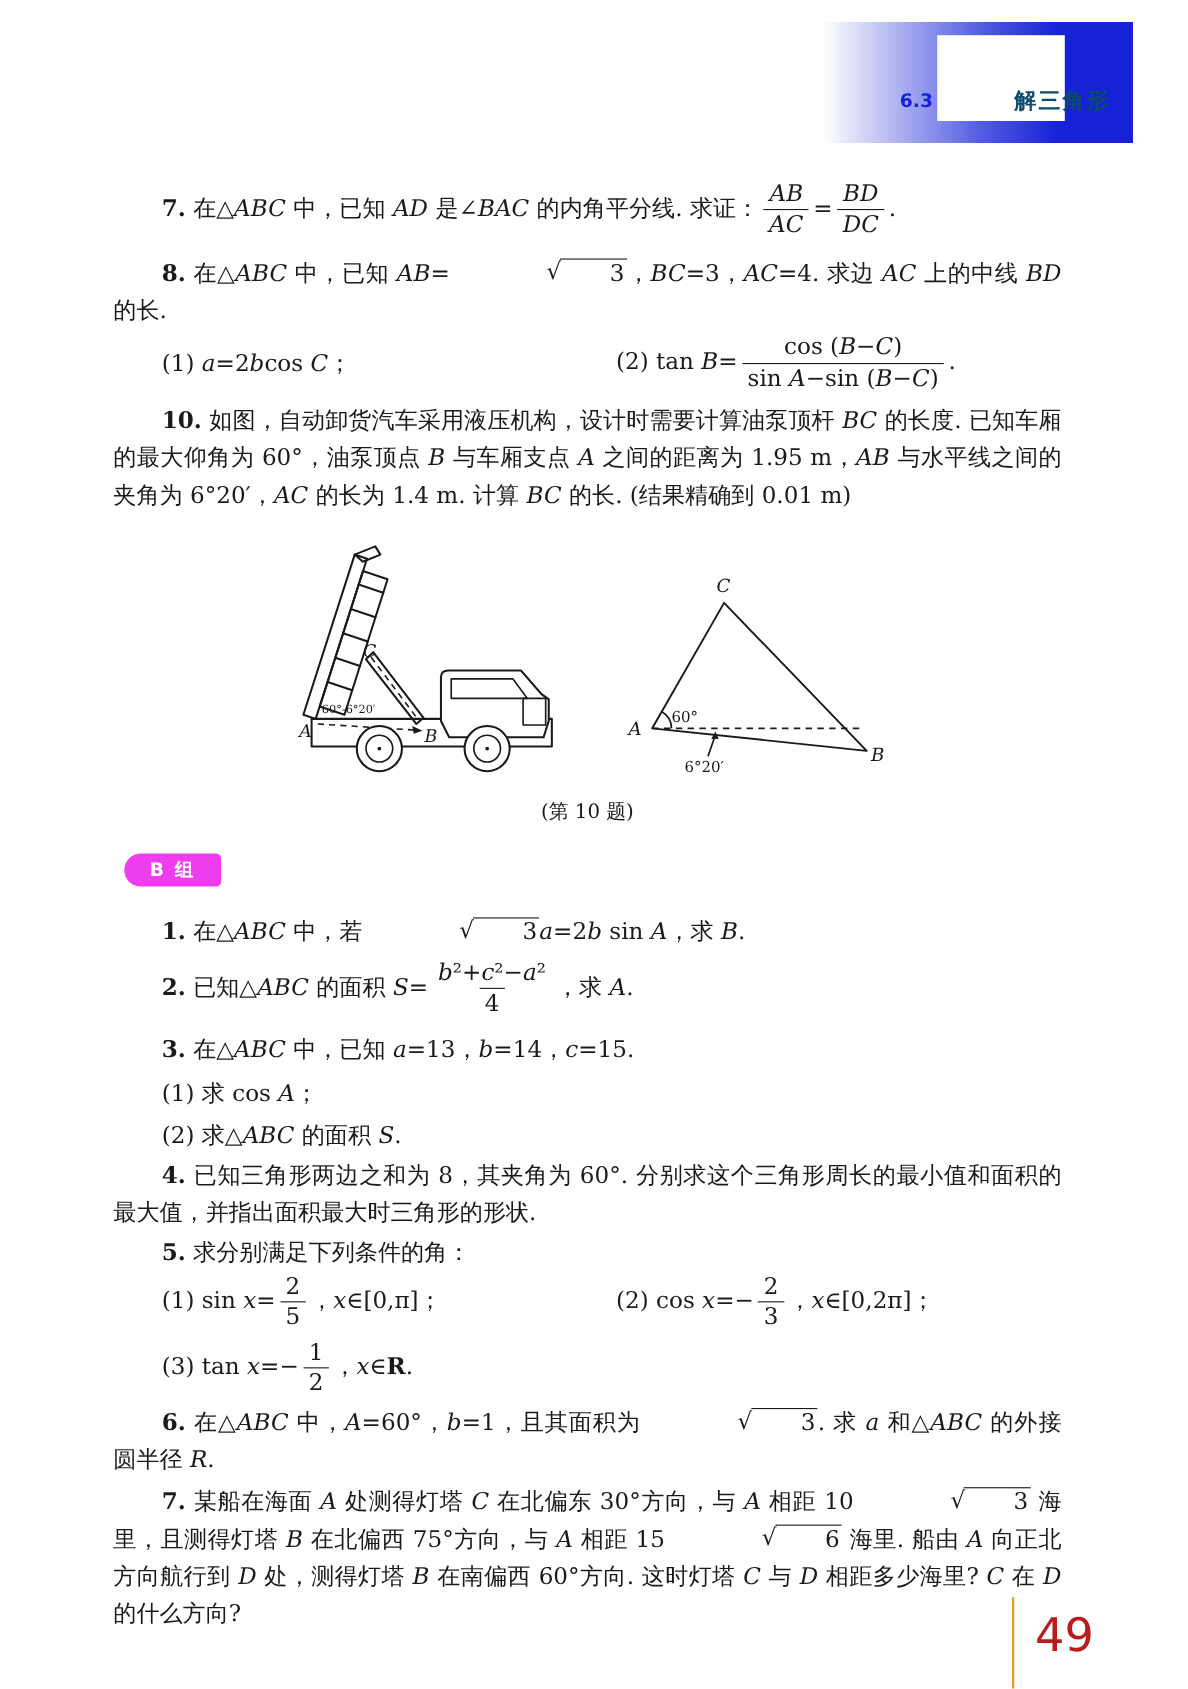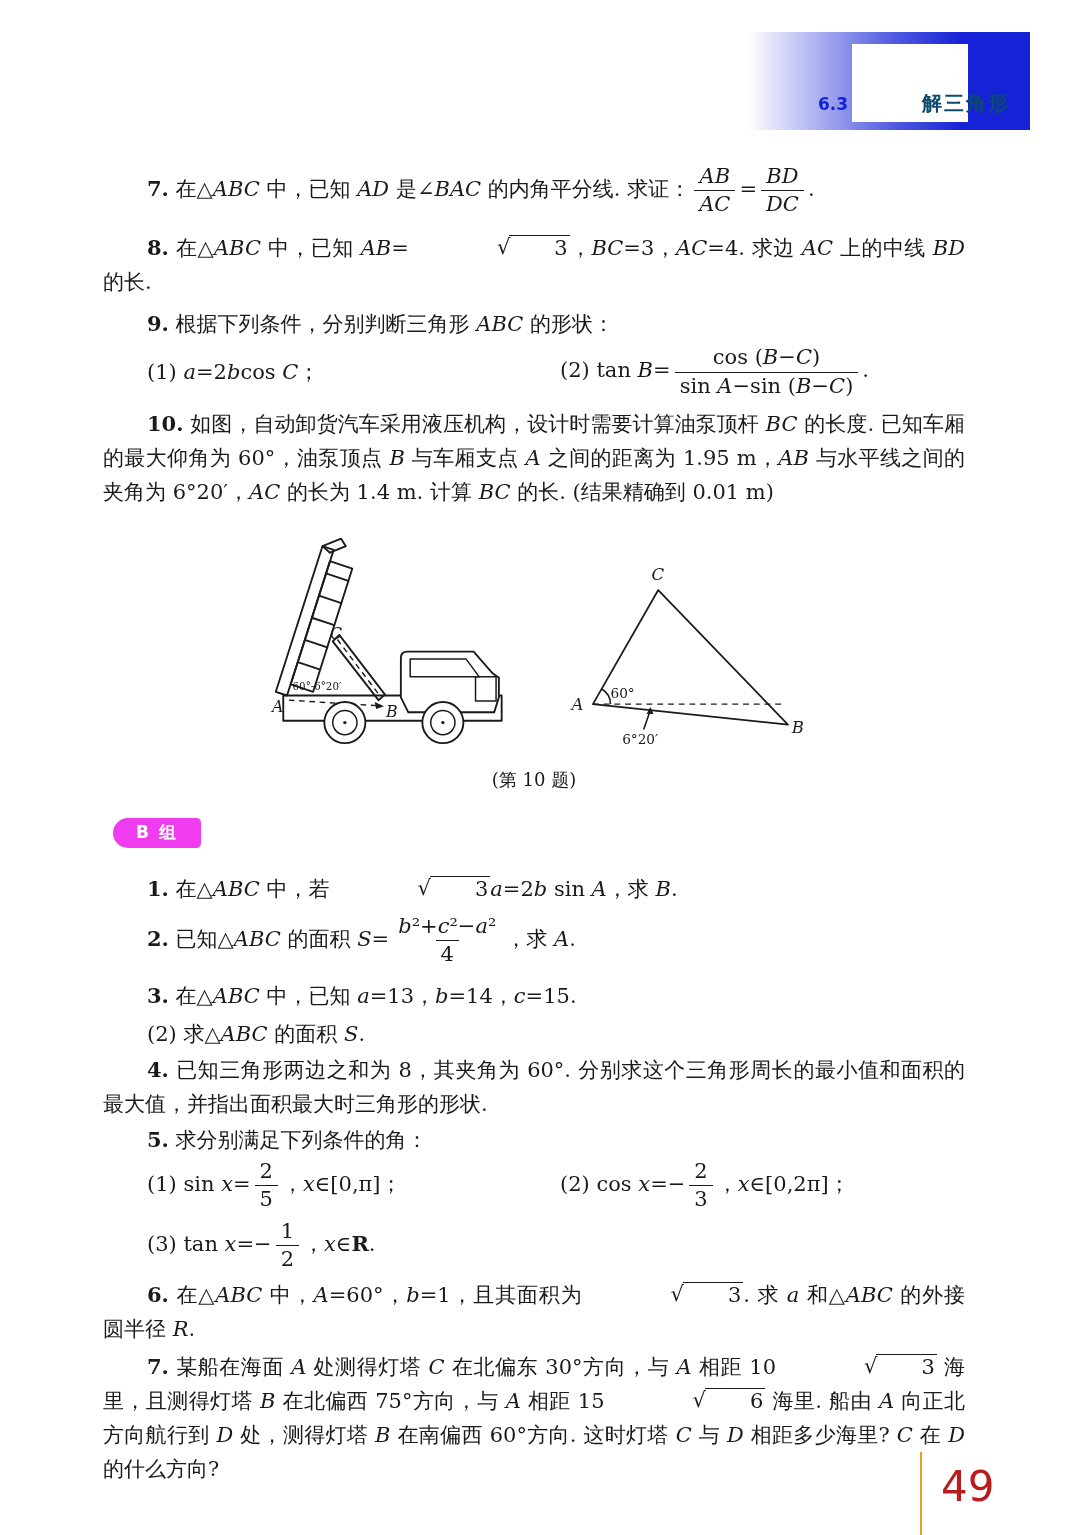--- a/index.html
+++ b/index.html
@@ -1,20 +1,20 @@
 <!DOCTYPE html>
 <html><head>
 <meta charset="utf-8">
 <style>
   html,body{margin:0;padding:0;}
   body{width:1080px;height:1535px;position:relative;background:#fff;overflow:hidden;
        font-family:"DejaVu Serif","Liberation Serif",serif;color:#1a1a1a;}
 
   
-  .header-band{position:absolute;top:32px;left:748px;width:282px;height:98px;}
+  .header-band{position:absolute;top:20px;left:748px;width:282px;height:110px;}
   .band-bg{position:absolute;left:0;top:0;right:0;bottom:0;
            background:linear-gradient(90deg,rgba(21,34,214,0) 0%,rgba(21,34,214,.75) 52%,#1522d6 76%);}
   .band-white-box{position:absolute;left:104px;top:12px;width:116px;height:78px;background:#fff;}
   .sec-num{position:absolute;left:70px;top:62px;color:#1522d6;
            font:bold 17px "DejaVu Sans","Liberation Sans",sans-serif;}
   .sec-title{position:absolute;left:142px;top:58px;color:#0c4a6e;letter-spacing:2px;
            font:bold 20px "DejaVu Sans","Liberation Sans",sans-serif;margin-left:32px;}
 
   
   .content{position:absolute;left:103px;top:162px;width:862px;}
@@ -82,21 +82,20 @@
 
     <div>
         <div class="para p-a7"><span class="seg-b">7.</span><span class="seg-c"> 在△</span><span class="seg-m">ABC</span><span class="seg-c"> 中，已知 </span><span class="seg-m">AD</span><span class="seg-c"> 是∠</span><span class="seg-m">BAC</span><span class="seg-c"> 的内角平分线. 求证：</span><span class="frac">
             <span class="fn"><span class="seg-m">AB</span></span>
             <span class="fd"><span class="seg-m">AC</span></span>
           </span><span class="seg-c">=</span><span class="frac">
             <span class="fn"><span class="seg-m">BD</span></span>
             <span class="fd"><span class="seg-m">DC</span></span>
           </span><span class="seg-c">.</span></div>
         <div class="para p-a8"><span class="seg-b">8.</span><span class="seg-c"> 在△</span><span class="seg-m">ABC</span><span class="seg-c"> 中，已知 </span><span class="seg-m">AB</span><span class="seg-c">=</span><span class="sqrt"><span class="sqrt-sign">√</span><span class="rad">3</span></span><span class="seg-c">，</span><span class="seg-m">BC</span><span class="seg-c">=3，</span><span class="seg-m">AC</span><span class="seg-c">=4. 求边 </span><span class="seg-m">AC</span><span class="seg-c"> 上的中线 </span><span class="seg-m">BD</span><span class="seg-c"> 的长.</span></div>
-        <div class="para p-a9"><span class="seg-b">9.</span><span class="seg-c"> 根据下列条件，分别判断三角形 </span><span class="seg-m">ABC</span><span class="seg-c"> 的形状：</span></div>
         <div class="para p-a9-items row">
           <span class="col col1"><span class="seg-c">(1) </span><span class="seg-m">a</span><span class="seg-c">=2</span><span class="seg-m">b</span><span class="seg-c">cos </span><span class="seg-m">C</span><span class="seg-c">；</span></span>
           <span class="col col2"><span class="seg-c">(2) tan </span><span class="seg-m">B</span><span class="seg-c">=</span><span class="frac">
               <span class="fn"><span class="seg-c">cos (</span><span class="seg-m">B</span><span class="seg-c">−</span><span class="seg-m">C</span><span class="seg-c">)</span></span>
               <span class="fd"><span class="seg-c">sin </span><span class="seg-m">A</span><span class="seg-c">−sin (</span><span class="seg-m">B</span><span class="seg-c">−</span><span class="seg-m">C</span><span class="seg-c">)</span></span>
             </span><span class="seg-c">.</span></span>
         </div>
         <div class="para p-a10"><span class="seg-b">10.</span><span class="seg-c"> 如图，自动卸货汽车采用液压机构，设计时需要计算油泵顶杆 </span><span class="seg-m">BC</span><span class="seg-c"> 的长度. 已知车厢的最大仰角为 60°，油泵顶点 </span><span class="seg-m">B</span><span class="seg-c"> 与车厢支点 </span><span class="seg-m">A</span><span class="seg-c"> 之间的距离为 1.95 m，</span><span class="seg-m">AB</span><span class="seg-c"> 与水平线之间的夹角为 6°20′，</span><span class="seg-m">AC</span><span class="seg-c"> 的长为 1.4 m. 计算 </span><span class="seg-m">BC</span><span class="seg-c"> 的长. (结果精确到 0.01 m)</span></div>
       </div>
 
@@ -160,20 +159,21 @@
       <span>B 组</span>
     </div>
 
     <div>
         <div class="para p-b1"><span class="seg-b">1.</span><span class="seg-c"> 在△</span><span class="seg-m">ABC</span><span class="seg-c"> 中，若</span><span class="sqrt"><span class="sqrt-sign">√</span><span class="rad">3</span></span><span class="seg-m">a</span><span class="seg-c">=2</span><span class="seg-m">b</span><span class="seg-c"> sin </span><span class="seg-m">A</span><span class="seg-c">，求 </span><span class="seg-m">B</span><span class="seg-c">.</span></div>
         <div class="para p-b2"><span class="seg-b">2.</span><span class="seg-c"> 已知△</span><span class="seg-m">ABC</span><span class="seg-c"> 的面积 </span><span class="seg-m">S</span><span class="seg-c">=</span><span class="frac">
             <span class="fn"><span class="seg-m">b</span><span class="seg-c">²+</span><span class="seg-m">c</span><span class="seg-c">²−</span><span class="seg-m">a</span><span class="seg-c">²</span></span>
             <span class="fd"><span class="seg-c">4</span></span>
           </span><span class="seg-c">，求 </span><span class="seg-m">A</span><span class="seg-c">.</span></div>
         <div class="para p-b3"><span class="seg-b">3.</span><span class="seg-c"> 在△</span><span class="seg-m">ABC</span><span class="seg-c"> 中，已知 </span><span class="seg-m">a</span><span class="seg-c">=13，</span><span class="seg-m">b</span><span class="seg-c">=14，</span><span class="seg-m">c</span><span class="seg-c">=15.</span></div>
+        <div class="para p-b3-1"><span class="seg-c">(1) 求 cos </span><span class="seg-m">A</span><span class="seg-c">；</span></div>
         <div class="para p-b3-2"><span class="seg-c">(2) 求△</span><span class="seg-m">ABC</span><span class="seg-c"> 的面积 </span><span class="seg-m">S</span><span class="seg-c">.</span></div>
         <div class="para p-b4"><span class="seg-b">4.</span><span class="seg-c"> 已知三角形两边之和为 8，其夹角为 60°. 分别求这个三角形周长的最小值和面积的最大值，并指出面积最大时三角形的形状.</span></div>
         <div class="para p-b5"><span class="seg-b">5.</span><span class="seg-c"> 求分别满足下列条件的角：</span></div>
         <div class="para p-b5-items row">
           <span class="col col1"><span class="seg-c">(1) sin </span><span class="seg-m">x</span><span class="seg-c">=</span><span class="frac">
               <span class="fn"><span class="seg-c">2</span></span>
               <span class="fd"><span class="seg-c">5</span></span>
             </span><span class="seg-c">，</span><span class="seg-m">x</span><span class="seg-c">∈[0,π]；</span></span>
           <span class="col col2"><span class="seg-c">(2) cos </span><span class="seg-m">x</span><span class="seg-c">=−</span><span class="frac">
               <span class="fn"><span class="seg-c">2</span></span>

